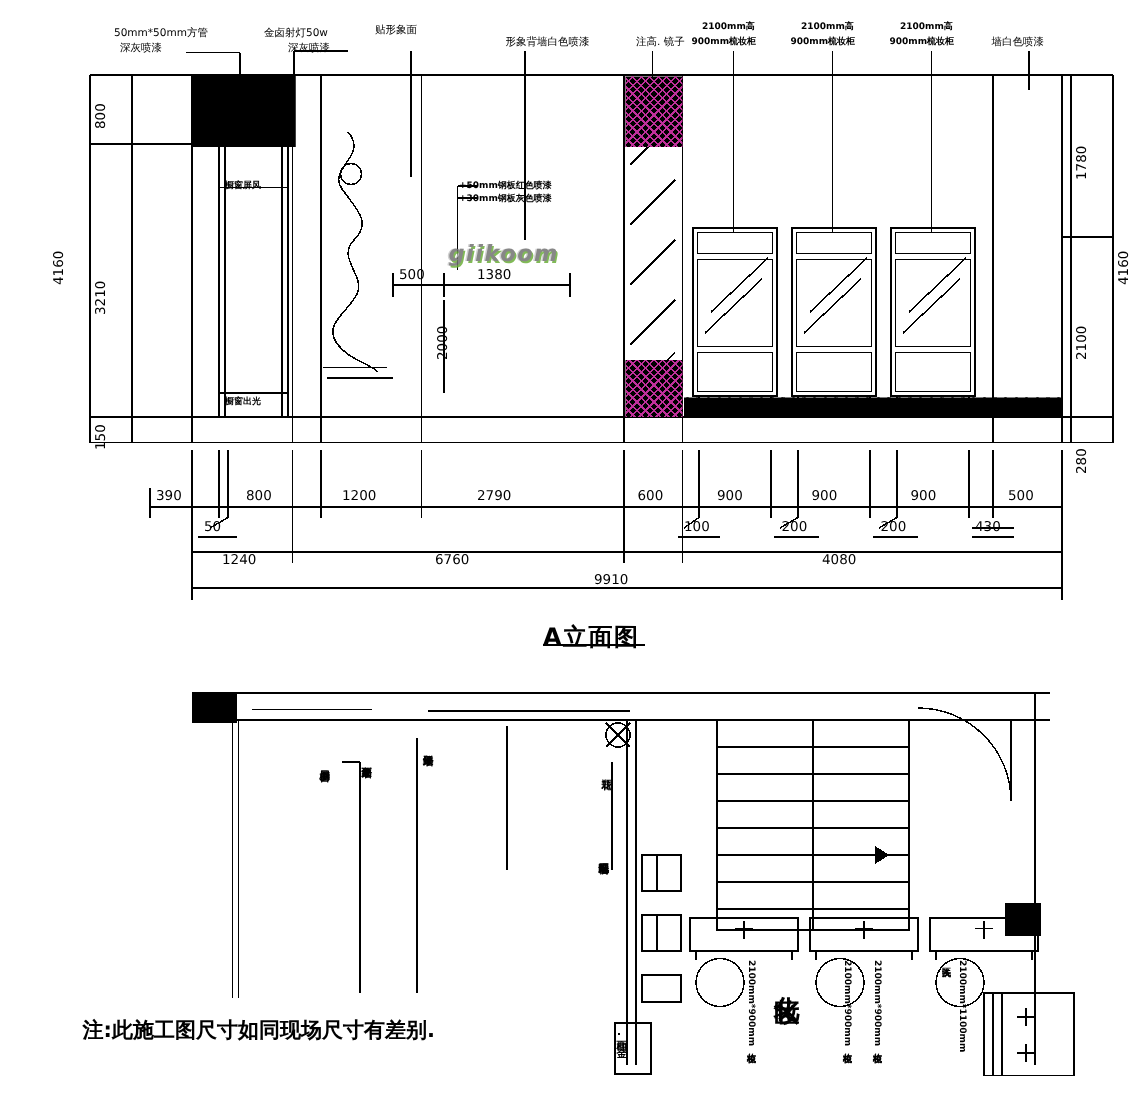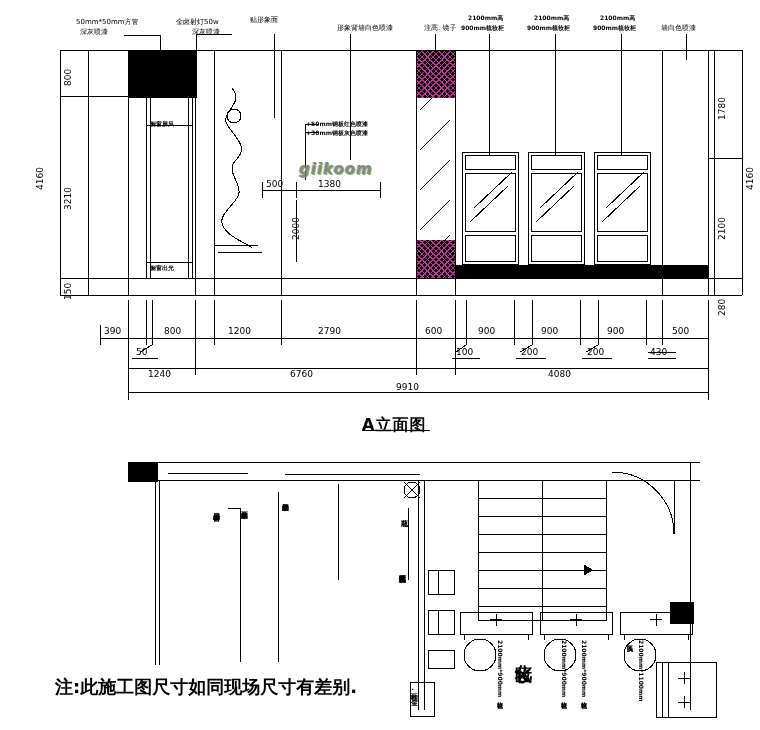--- a/index.html
+++ b/index.html
@@ -10,21 +10,21 @@
   .ln{position:absolute;background:#000;}
   .dimtxt{position:absolute;font-size:9px;line-height:9px;color:#000;white-space:nowrap;
           font-family:"DejaVu Sans",sans-serif;}
   .cnlbl{position:absolute;font-size:7px;line-height:8px;color:#000;white-space:nowrap;
          font-weight:normal;font-family:"DejaVu Sans",sans-serif;}
   .cnlbl2{position:absolute;font-size:6px;line-height:7px;color:#000;white-space:nowrap;
           font-weight:bold;}
   .vertlbl{position:absolute;font-size:7px;line-height:8px;font-weight:bold;color:#000;
            writing-mode:vertical-rl;white-space:nowrap;}
   .title{position:absolute;font-size:16px;font-weight:bold;letter-spacing:1px;}
-  .note{position:absolute;font-size:18px;font-weight:bold;line-height:22px;color:#000;}
+  .note{position:absolute;font-size:14px;font-weight:bold;line-height:22px;color:#000;}
   svg{position:absolute;left:0;top:0;overflow:visible;}
   .hatch-dark{background-image:repeating-linear-gradient(45deg,#000 0 1px,transparent 1px 4px);}
   .hatch-pink{background-image:repeating-linear-gradient(45deg,#c0309a 0 1px,transparent 1px 4px),
               repeating-linear-gradient(-45deg,#c0309a 0 1px,transparent 1px 4px);}
   .hatch-floor{background-image:repeating-linear-gradient(45deg,#000 0 1px,transparent 1px 5px),
                repeating-linear-gradient(-45deg,#000 0 1px,transparent 1px 5px);}
   .logo{position:absolute;font-size:15px;font-weight:bold;font-style:italic;
         letter-spacing:1px;opacity:.85;}
   .blk{position:absolute;background:#000;}
 </style>

